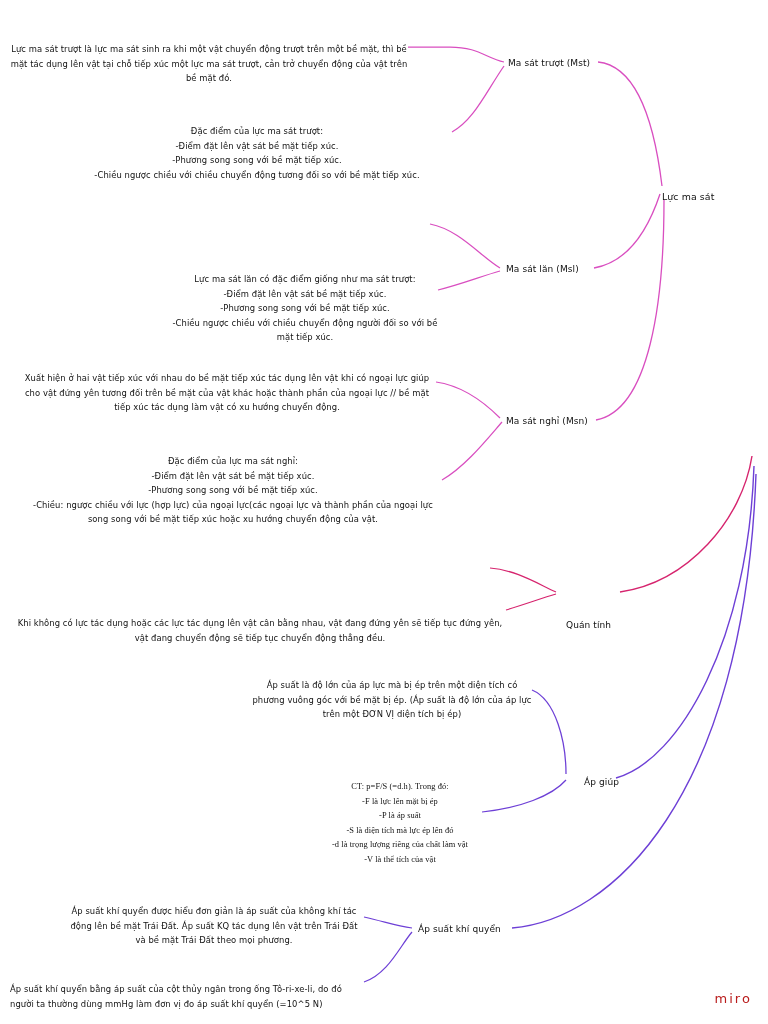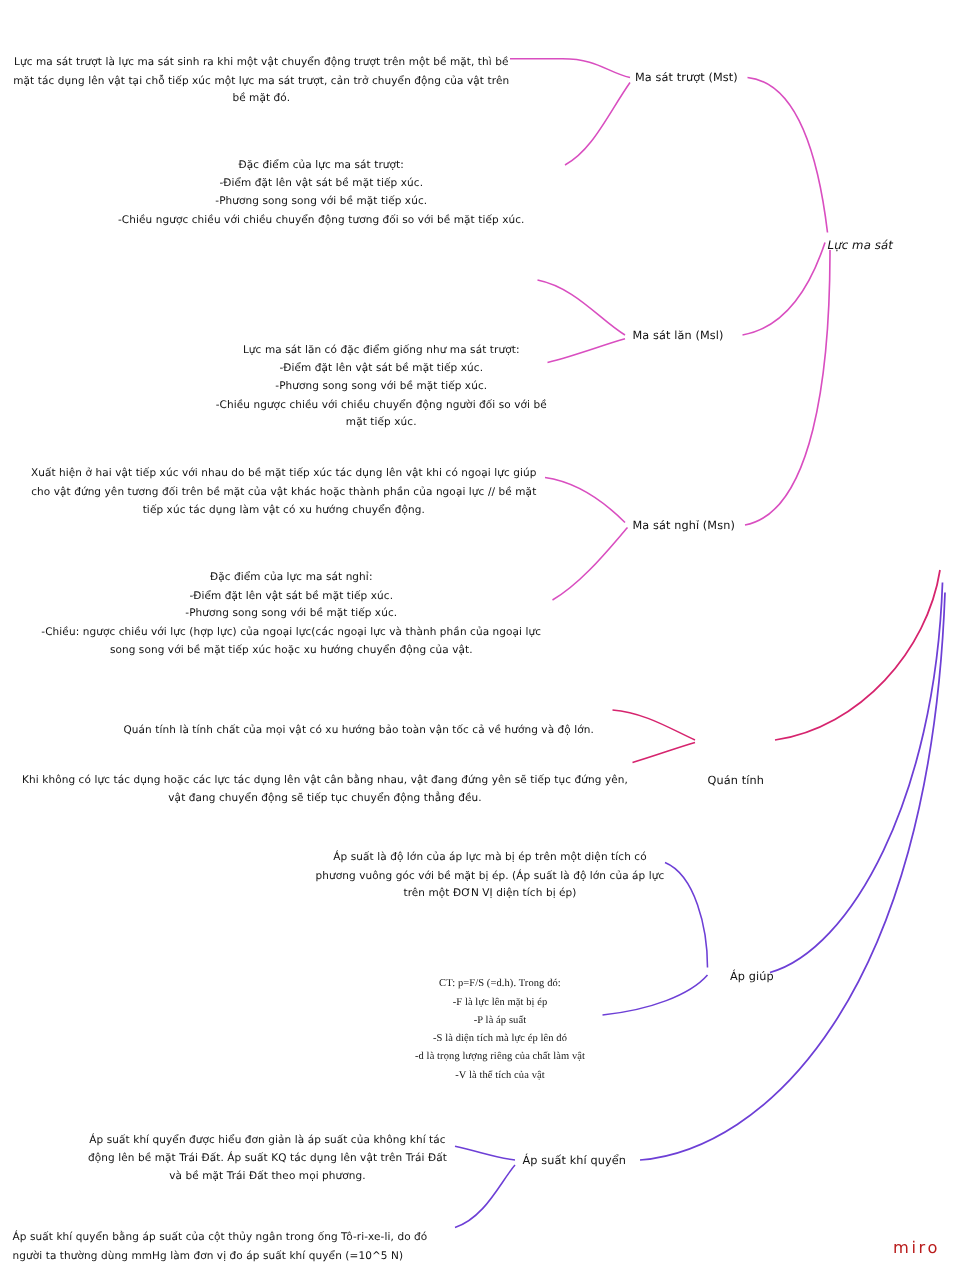--- a/index.html
+++ b/index.html
@@ -90,21 +90,21 @@
 
     <path fill="none" stroke="#6d3fd6" stroke-width="1.25" d="M532,690 C556,700 566,742 566,774"></path>
     <path fill="none" stroke="#6d3fd6" stroke-width="1.25" d="M482,812 C520,808 552,796 566,780"></path>
     <path fill="none" stroke="#6d3fd6" stroke-width="1.4" d="M616,778 C680,760 748,640 754,466"></path>
 
     <path fill="none" stroke="#6d3fd6" stroke-width="1.25" d="M364,917 C386,922 396,926 412,928"></path>
     <path fill="none" stroke="#6d3fd6" stroke-width="1.25" d="M364,982 C388,974 400,946 412,932"></path>
     <path fill="none" stroke="#6d3fd6" stroke-width="1.4" d="M512,928 C610,920 744,800 756,474"></path>
   </svg>
 
-  <div class="node root-label ta-left" style="left:662px; top:189px;font-style:italic;">
+  <div class="node root-label ta-left" style="left:662px; top:189px;">
     <span>Lực ma sát</span>
   </div>
 
   <div class="node branch-label ta-left" style="left:508px; top:56px;">
     <span>Ma sát trượt (Mst)</span>
   </div>
 
   <div class="node branch-label ta-left" style="left:506px; top:262px;">
     <span>Ma sát lăn (Msl)</span>
   </div>
@@ -148,23 +148,20 @@
     <span>Xuất hiện ở hai vật tiếp xúc với nhau do bề mặt tiếp xúc tác dụng lên vật khi có ngoại lực giúp cho vật đứng yên tương đối trên bề mặt của vật khác hoặc thành phần của ngoại lực // bề mặt tiếp xúc tác dụng làm vật có xu hướng chuyển động.</span>
   </div>
 
   <div class="node leaf ta-center" style="left:24px; top:440px; width:418px;">
     <span>Đặc điểm của lực ma sát nghỉ:
 -Điểm đặt lên vật sát bề mặt tiếp xúc.
 -Phương song song với bề mặt tiếp xúc.
 -Chiều: ngược chiều với lực (hợp lực) của ngoại lực(các ngoại lực và thành phần của ngoại lực song song với bề mặt tiếp xúc   hoặc xu hướng chuyển động của vật.</span>
   </div>
 
-  <div class="node leaf ta-right" style="left:84px; top:562px; width:406px;">
-    <span>Quán tính là tính chất của mọi vật có xu hướng bảo toàn vận tốc cả về hướng và độ lớn.</span>
-  </div>
 
   <div class="node leaf ta-right" style="left:14px; top:602px; width:492px;">
     <span>Khi không có lực tác dụng hoặc các lực tác dụng lên vật cân bằng nhau, vật đang đứng yên sẽ tiếp tục đứng yên, vật đang chuyển động sẽ tiếp tục chuyển động thẳng đều.</span>
   </div>
 
   <div class="node leaf ta-right" style="left:252px; top:664px; width:280px;">
     <span>Áp suất là độ lớn của áp lực mà bị ép trên một diện tích có phương vuông góc với bề mặt bị ép. (Áp suất là độ lớn của áp lực trên một ĐƠN VỊ diện tích bị ép)</span>
   </div>
 
   <div class="node leaf ta-right" style="left:262px; top:766px; width:276px;font-family:Liberation Serif, serif;">

